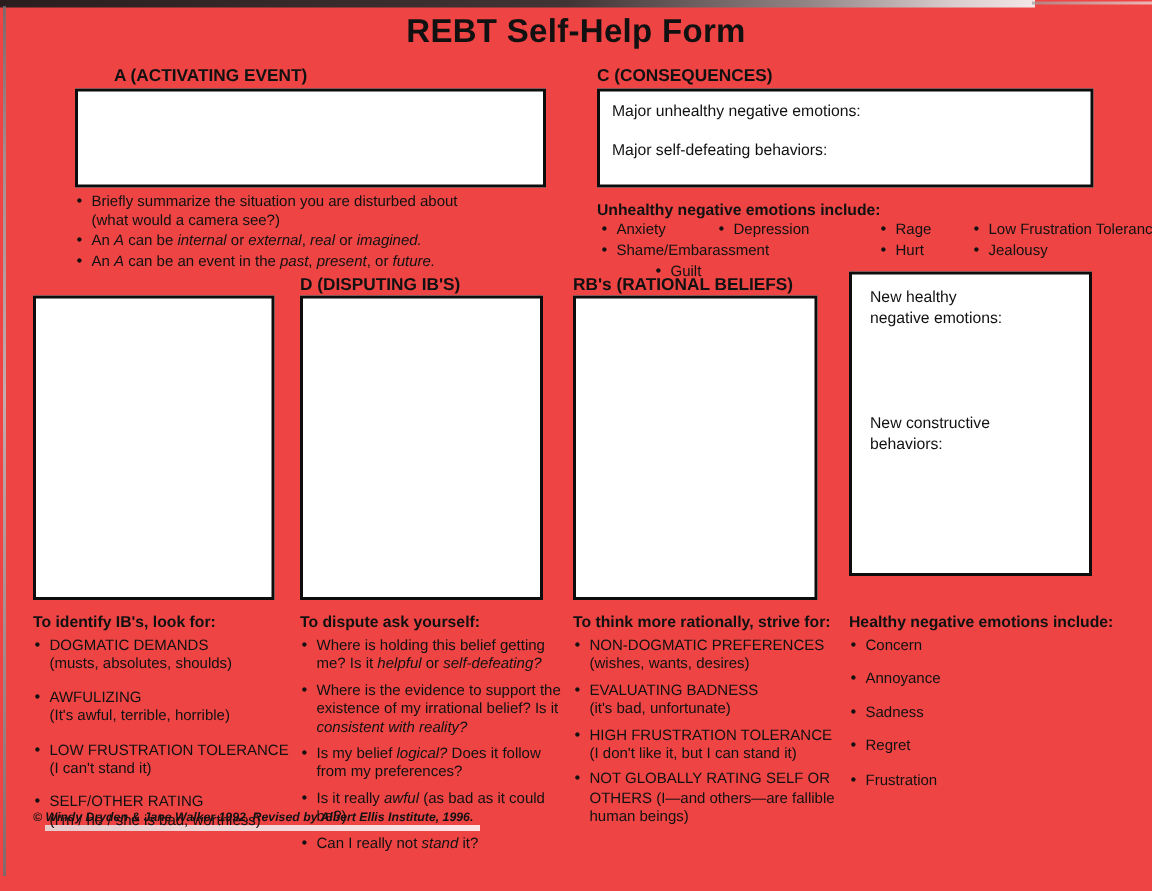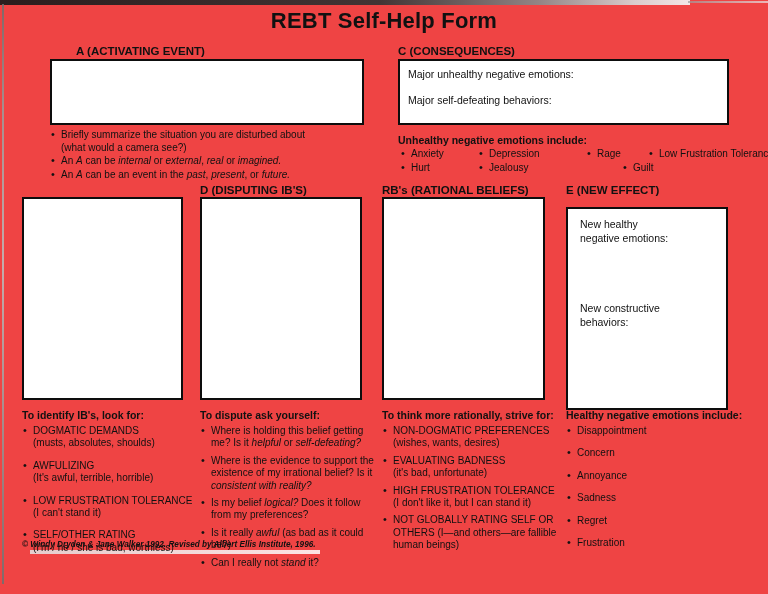--- a/index.html
+++ b/index.html
@@ -198,20 +198,21 @@
     <div class="box-label" style="left:8px; top:7px;">Major unhealthy negative emotions:</div>
     <div class="box-label" style="left:8px; top:33px;">Major self-defeating behaviors:</div>
   </div>
 
   <div class="list-head" style="left:398px; top:134px;">Unhealthy negative emotions include:</div>
   <div class="emo-grid" style="left:400px; top:148px; width:350px;">
     <div class="cell">Anxiety</div>
     <div class="cell">Depression</div>
     <div class="cell">Rage</div>
     <div class="cell">Low Frustration Tolerance</div>
+    <div class="cell span3">Shame/Embarassment</div>
     <div class="cell">Hurt</div>
     <div class="cell">Jealousy</div>
     <div class="cell r4c4">Guilt</div>
   </div>
 
   <div class="entry-box" style="left:22px; top:197px; width:161px; height:203px;"></div>
 
   <div class="guide loose" style="left:22px; top:409px; width:175px;">
     <div class="gh">To identify IB's, look for:</div>
     <ul>
@@ -245,31 +246,30 @@
     <div class="gh">To think more rationally, strive for:</div>
     <ul>
       <li><span>NON-DOGMATIC PREFERENCES</span><span class="sub">(wishes, wants, desires)</span></li>
       <li><span>EVALUATING BADNESS</span><span class="sub">(it's bad, unfortunate)</span></li>
       <li><span>HIGH FRUSTRATION TOLERANCE</span><span class="sub">(I don't like it, but I can stand it)</span></li>
       <li><span>NOT GLOBALLY RATING SELF OR OTHERS (I—and others—are fallible human beings)</span></li>
     </ul>
   </div>
 
   <div class="sec-head" style="left:566px; top:184px;">E (NEW EFFECT)</div>
-  <div class="entry-box" style="left:566px; top:207px; width:162px; height:203px;">
+  <div class="entry-box" style="left:566px; top:181px; width:162px; height:203px;">
     <div class="box-label" style="left:12px; top:9px;">New healthy
 negative emotions:</div>
     <div class="box-label" style="left:12px; top:93px;">New constructive
 behaviors:</div>
   </div>
 
   <div class="guide loose" style="left:566px; top:409px; width:185px;">
     <div class="gh">Healthy negative emotions include:</div>
     <ul>
-      <li>Disappointment</li>
       <li>Concern</li>
       <li>Annoyance</li>
       <li>Sadness</li>
       <li>Regret</li>
       <li>Frustration</li>
     </ul>
   </div>
 
 </div>
 

